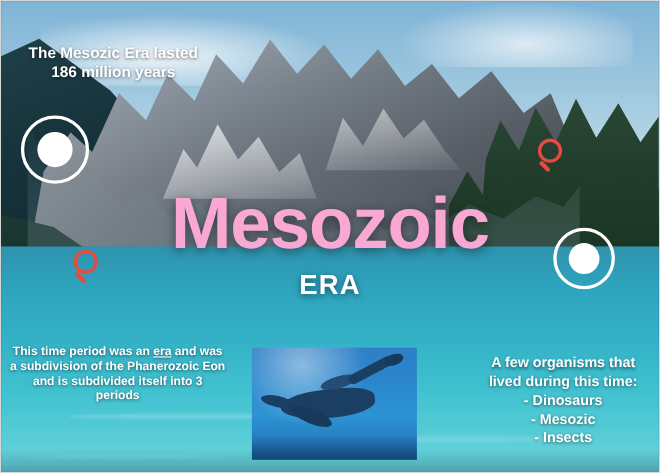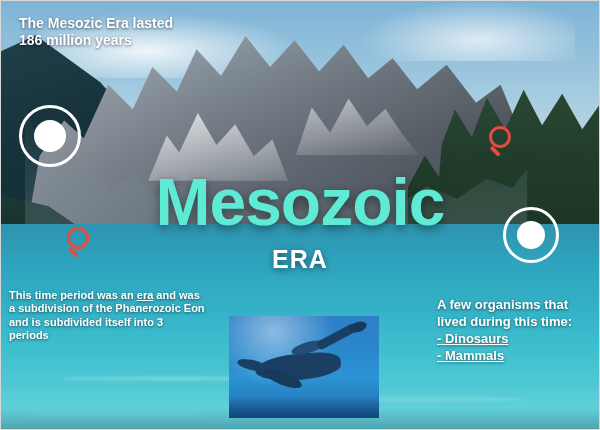--- a/index.html
+++ b/index.html
@@ -180,41 +180,42 @@
     transform: rotate(45deg);
     transform-origin: left center;
     border-radius: 2px;
   }
 
   
   .note {
     position: absolute;
     color: #ffffff;
     font-weight: bold;
+    text-align: center;
     line-height: 1.22;
     text-shadow: 0 1px 3px rgba(0,0,0,0.55);
+    margin-top: 25px;
   }
   .note-tl { left: 18px; top: 14px; width: 168px; font-size: 14px; }
   .note-tr { right: 16px; top: 14px; width: 175px; font-size: 14px; }
   .note-bl { left: 8px; top: 288px; width: 196px; font-size: 11px; }
   .note-br { right: 12px; top: 296px; width: 150px; font-size: 13px; line-height: 1.3; }
   .note-br .organism {
     display: block;
     white-space: nowrap;
-    text-decoration: underline;
   }
   u { text-decoration: underline; }
 
   
   .title {
     position: absolute;
     left: 0; right: 0;
     top: 168px;
     text-align: center;
-    color: #5eead4;
+    color: #f9a8d4;
     font-size: 66px;
     font-weight: bold;
     letter-spacing: -1px;
     line-height: 1;
     text-shadow: 0 3px 10px rgba(0,0,0,0.45);
   }
   .subtitle {
     position: absolute;
     left: 0; right: 0;
     top: 244px;
@@ -340,21 +341,22 @@
 
   <div class="note note-tl">The Mesozic Era lasted 186 million years</div>
 
   <div class="note note-bl">
     <span>This time period was an </span><u>era</u><span> and was a subdivision of the Phanerozoic Eon and is subdivided itself into 3 periods</span>
   </div>
 
   <div class="note note-br">
     <span>A few organisms that lived during this time:</span>
     <span class="organism">- Dinosaurs</span>
-    <span class="organism">- Mammals</span>
+    <span class="organism">- Mesozic</span>
+    <span class="organism">- Insects</span>
   </div>
 
   <div class="title">Mesozoic</div>
   <div class="subtitle">ERA</div>
 
   <div class="inset">
     <div class="water-light"></div>
     <div class="creature-tail"></div>
     <div class="creature-body"></div>
     <div class="creature-flipper-b"></div>

